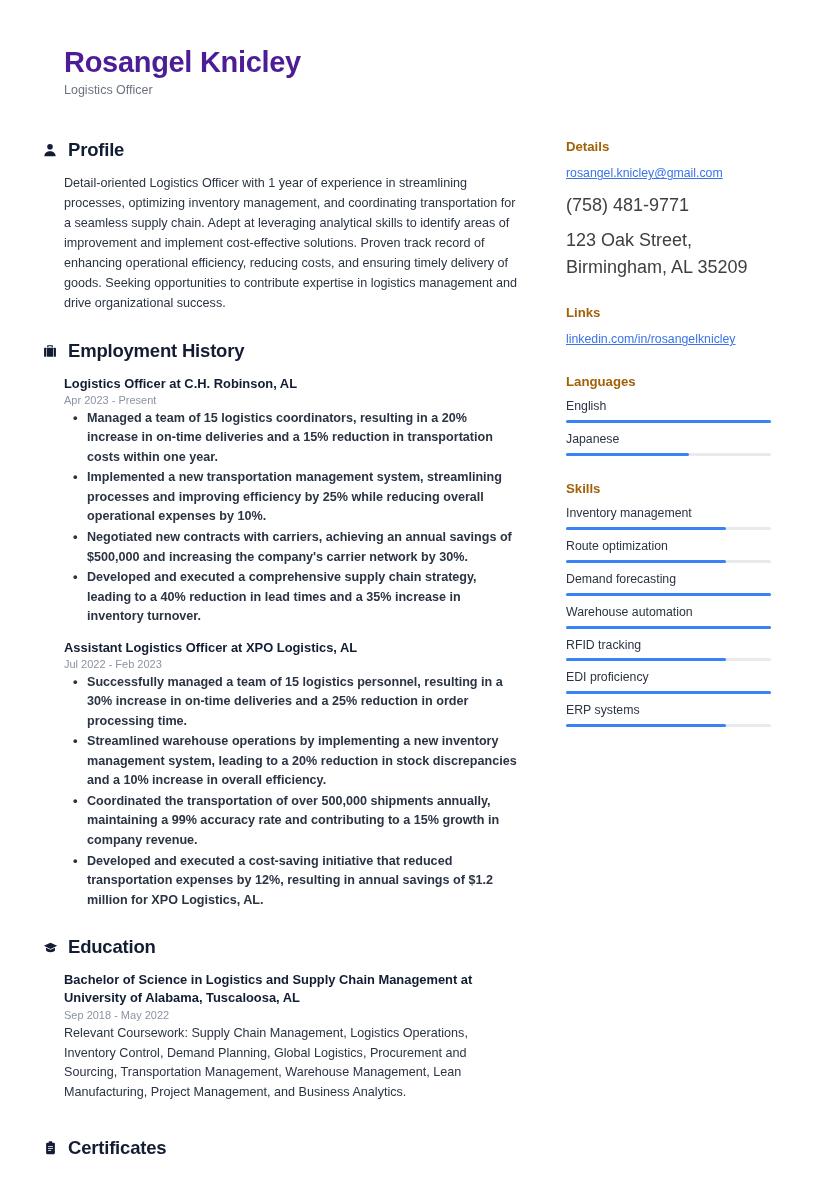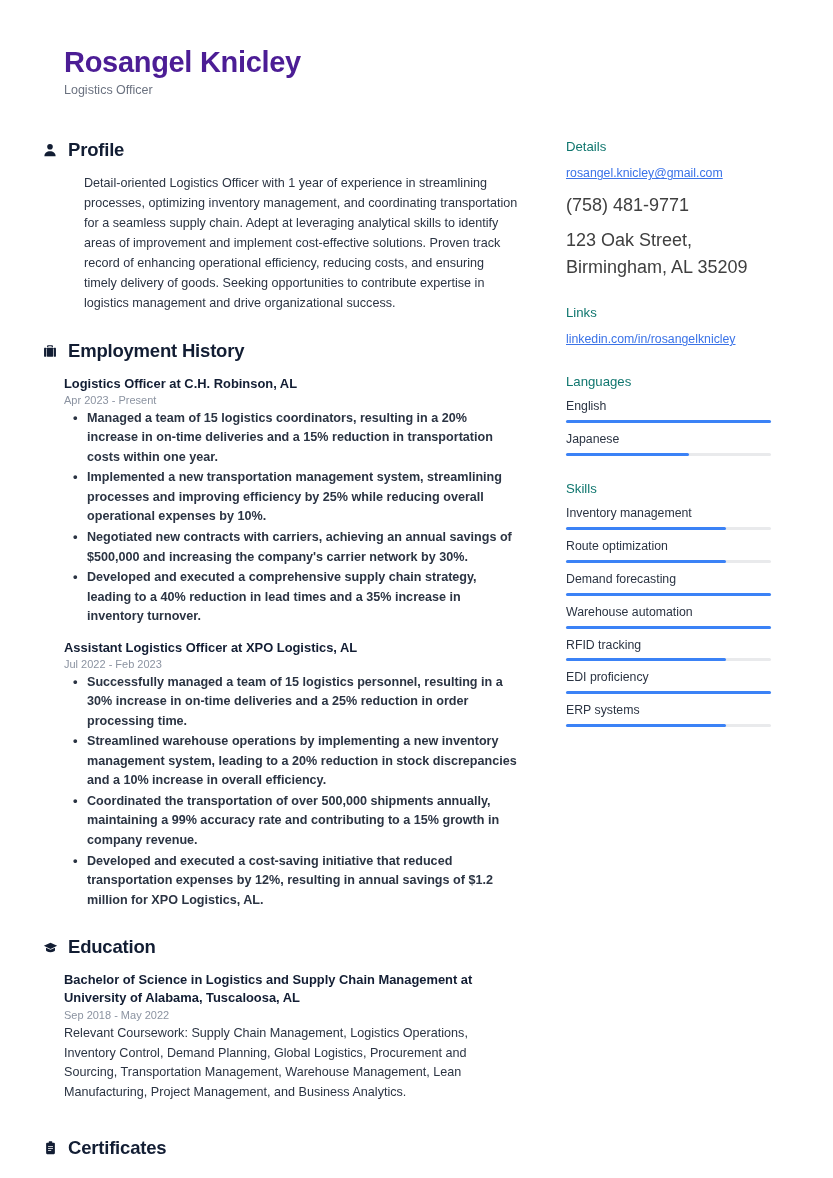--- a/index.html
+++ b/index.html
@@ -30,40 +30,40 @@
   .sect-head {
     display:flex; align-items:center; gap:10px;
     margin-bottom:13px; margin-left:-22px;
   }
   .sect-ico { width:16px; display:flex; justify-content:center; color:#121d33; }
   .sect-ico svg { display:block; fill:#121d33; }
   .sect-title {
     font-size:18.5px; font-weight:bold; color:#121d33; letter-spacing:-0.2px;
   }
 
-  .body-txt { font-size:12.6px; line-height:1.58; color:#2b3443;margin-left:20px; }
+  .body-txt { font-size:12.6px; line-height:1.58; color:#2b3443; }
 
   
   .entry { margin-bottom:6px; }
   .entry-title { font-size:12.9px; font-weight:bold; color:#121d33; line-height:1.42; }
   .entry-date { font-size:11px; color:#8b93a1; margin-top:1px; margin-bottom:3px; }
   .entry-list { list-style:none; margin:2px 0 12px 0; }
   .entry-list li {
     position:relative; padding-left:23px; font-size:12.6px;
     line-height:1.55; color:#2b3443; margin-bottom:1px;font-weight:bold;
   }
   .entry-list li::before {
     content:"•"; position:absolute; left:9px; top:-1px; font-size:13px; color:#2b3443;
   }
   .entry-desc { font-size:12.6px; line-height:1.58; color:#2b3443; margin-top:2px; }
 
   
   .rsect { margin-bottom:25px; }
   .rsect-title {
-    font-size:13.2px; font-weight:normal; color:#0f766e; margin-bottom:10px;
+    font-size:13.2px; font-weight:bold; color:#a16207; margin-bottom:10px;
   }
   .rline { font-size:18px; line-height:1.48; color:#404040; margin-bottom:9px; }
   .rlink {
     font-size:12.3px; line-height:1.48; color:#3b73e8;
     text-decoration:underline; word-break:break-all; display:block; margin-bottom:9px;
   }
   .meter-item { margin-bottom:9px; }
   .meter-label { font-size:12.3px; color:#2b3443; margin-bottom:5px; line-height:1.3; }
   .meter-track { height:3px; width:100%; background:#e9eaec; border-radius:2px; }
   .meter-fill { height:3px; background:#3b82f6; border-radius:2px; }

